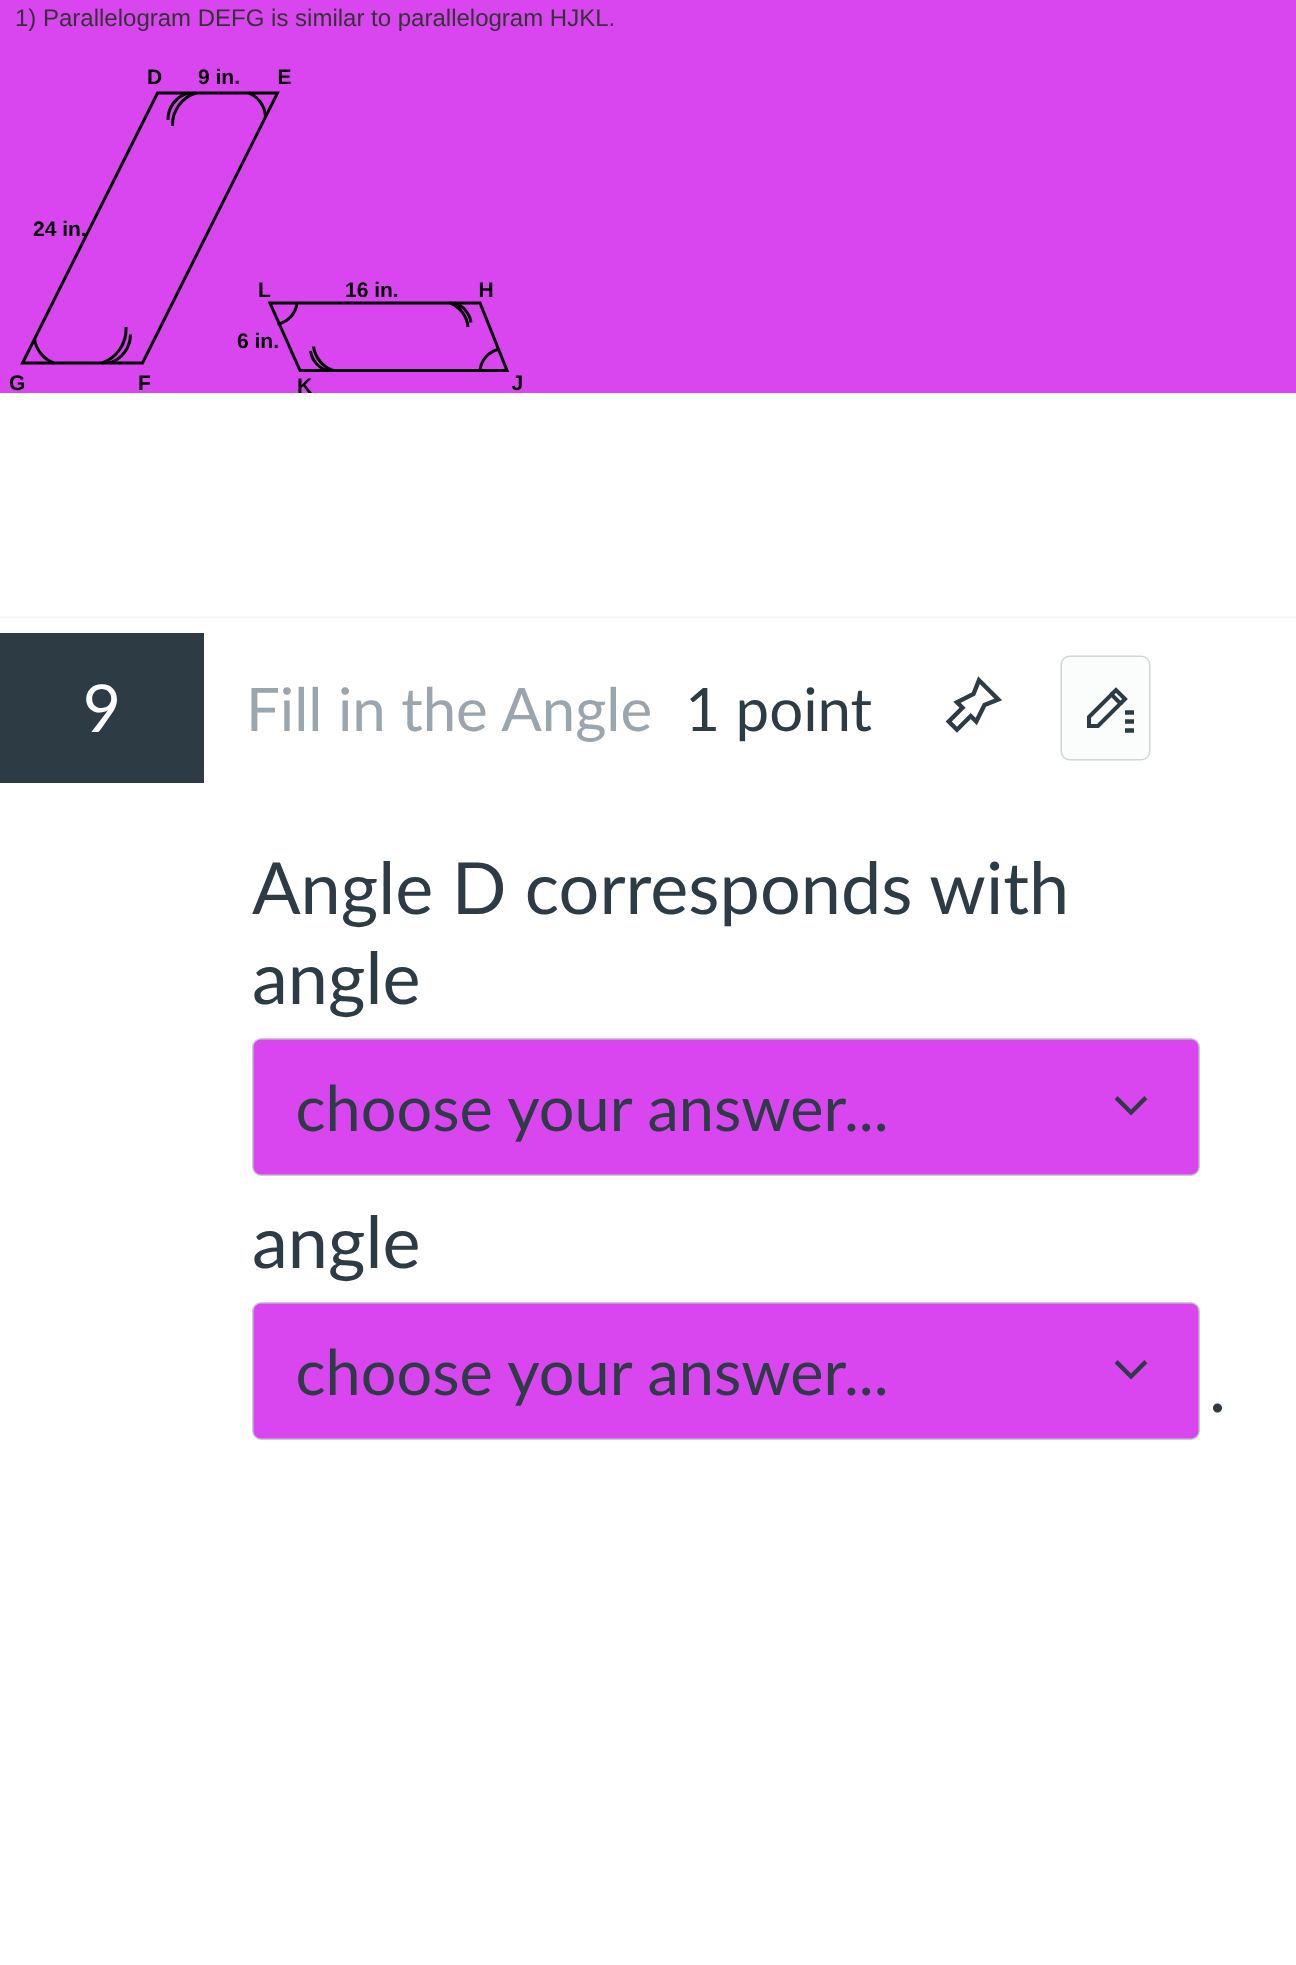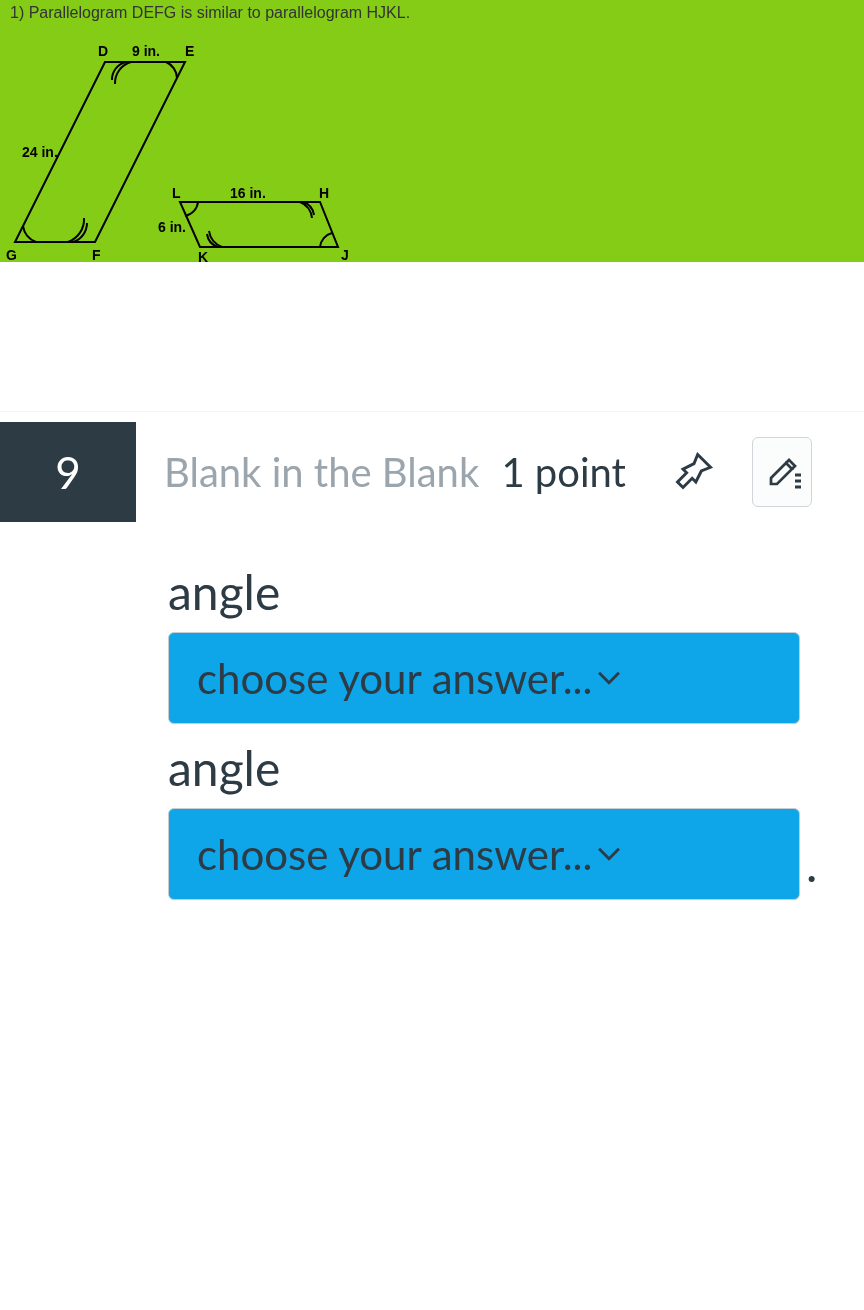--- a/index.html
+++ b/index.html
@@ -4,21 +4,21 @@
 <style>
   * { box-sizing: border-box; margin: 0; padding: 0; }
   body {
     font-family: -apple-system, BlinkMacSystemFont, "Segoe UI", "Lato", sans-serif;
     background: #ffffff;
     width: 864px;
     color: #2d3b45;
   }
   .top-section {
     padding: 0;
-    background: #84cc16;
+    background: #d946ef;
   }
   .problem-text {
     font-family: Arial, sans-serif;
     font-size: 16px;
     color: #333;
     padding: 4px 10px 10px 10px;
   }
   .figure-area {
     position: relative;
     width: 400px;
@@ -82,23 +82,24 @@
   }
   .prompt-line {
     font-size: 48px;
     color: #2d3b45;
     line-height: 1.25;
     font-weight: 400;
   }
   .dropdown {
     border: 1px solid #c7cdd1;
     border-radius: 6px;
-    background: #0ea5e9;
+    background: #d946ef;
     display: flex;
     align-items: center;
+    justify-content: space-between;
     padding: 20px 28px;
     margin: 10px 0 14px 0;
     max-width: 632px;
     cursor: pointer;
   }
   .dropdown-text {
     font-size: 42px;
     color: #2d3b45;
   }
   .chev {
@@ -160,38 +161,39 @@
     </svg>
   </div>
 </div>
 
 <div class="gap-band"></div>
 
 <div class="question-block">
   <div class="q-header">
     <div class="q-number">9</div>
     <div>
-      <span class="q-type">Blank in the Blank</span>
+      <span class="q-type">Fill in the Angle</span>
       <span class="q-points">1 point</span>
     </div>
     <span class="pin-icon">
       <svg width="44" height="44" viewBox="0 0 24 24" fill="none" stroke="#2d3b45" stroke-width="1.6">
         <path d="M14 3 L21 10 L16 12 L13 18 L11 16 L6 21 L3 18 L8 13 L6 11 L12 8 Z" transform="rotate(0 12 12)"></path>
       </svg>
     </span>
     <div class="edit-box">
       <svg width="36" height="40" viewBox="0 0 24 24" fill="none" stroke="#2d3b45" stroke-width="1.8">
         <path d="M4 16 L14 6 L18 10 L8 20 L4 20 Z"></path>
         <path d="M14 6 L16 4 L20 8 L18 10"></path>
         <path d="M20 14 L24 14 M20 18 L24 18 M20 22 L24 22" stroke-width="2"></path>
       </svg>
     </div>
   </div>
 
   <div class="q-body">
+    <div class="prompt-line">Angle D corresponds with</div>
     <div class="prompt-line">angle</div>
     <div class="dropdown">
       <span class="dropdown-text">choose your answer...</span>
       <span class="chev">
         <svg width="34" height="34" viewBox="0 0 24 24" fill="none" stroke="#2d3b45" stroke-width="2">
             <polyline points="5 9 12 16 19 9"></polyline>
           </svg>
       </span>
     </div>
 

